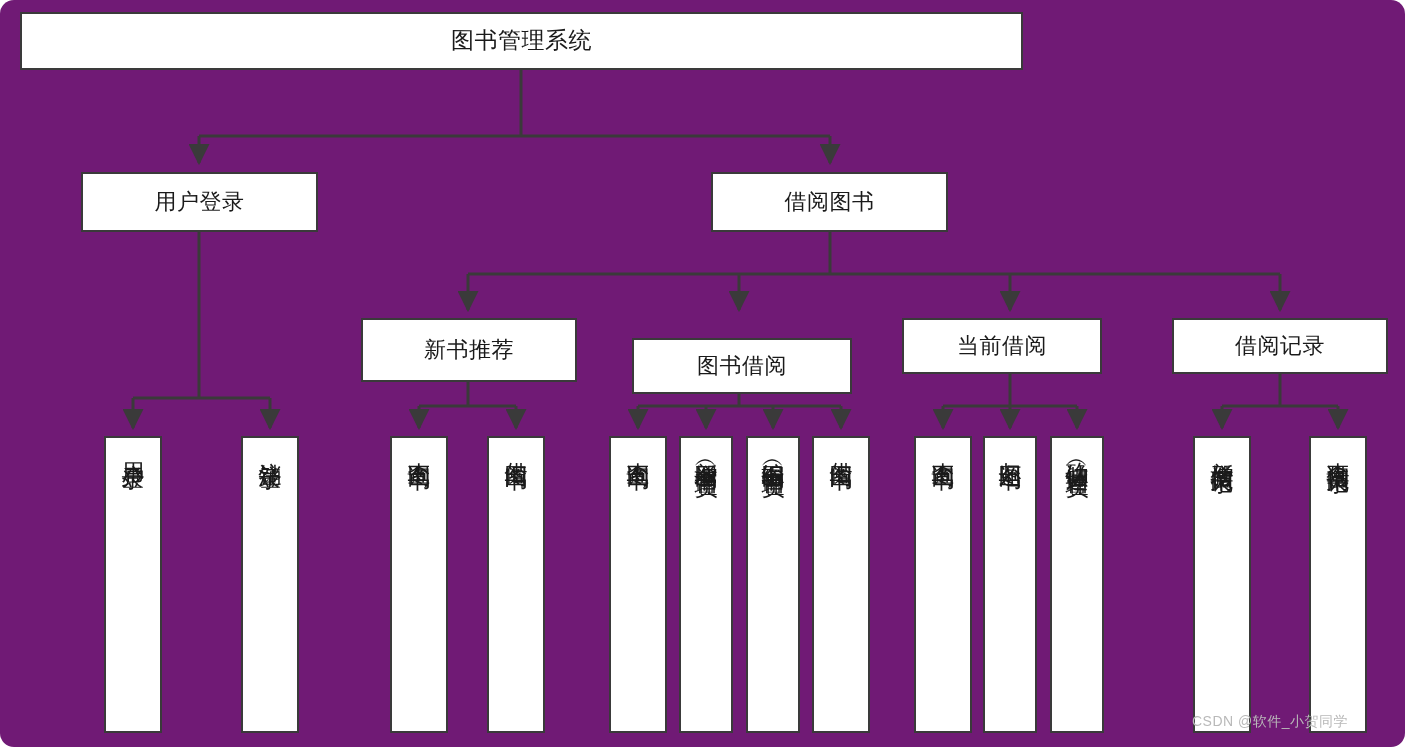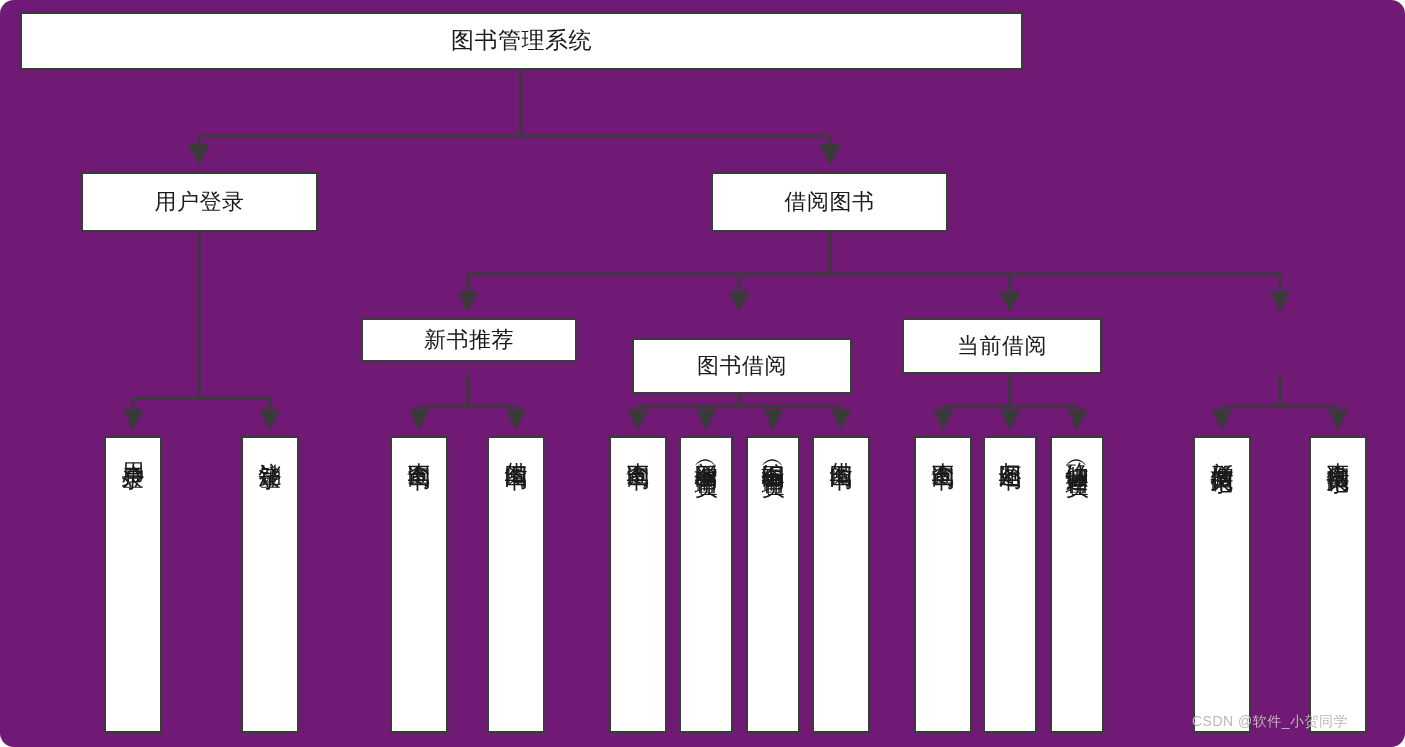--- a/index.html
+++ b/index.html
@@ -133,29 +133,32 @@
     <span class="node-label">图书管理系统</span>
   </div>
 
   <div class="node h-node" style="left:81px; top:172px; width:237px; height:60px;">
     <span class="node-label">用户登录</span>
   </div>
   <div class="node h-node" style="left:711px; top:172px; width:237px; height:60px;">
     <span class="node-label">借阅图书</span>
   </div>
 
-  <div class="node h-node" style="left:361px; top:318px; width:216px; height:44px;font-family:Liberation Serif, serif;">
+  <div class="node h-node" style="left:361px; top:318px; width:216px; height:64px;font-family:Liberation Serif, serif;">
     <span class="node-label">新书推荐</span>
   </div>
   <div class="node h-node" style="left:632px; top:318px; width:220px; height:56px;margin-top:20px;">
     <span class="node-label">图书借阅</span>
   </div>
   <div class="node h-node" style="left:902px; top:318px; width:200px; height:56px;">
     <span class="node-label">当前借阅</span>
   </div>
+  <div class="node h-node" style="left:1172px; top:318px; width:216px; height:56px;">
+    <span class="node-label">借阅记录</span>
+  </div>
 
   <div class="node v-node" style="left:104px; top:436px; width:58px; height:297px;">
     <span class="node-label">用户登录</span>
   </div>
   <div class="node v-node" style="left:241px; top:436px; width:58px; height:297px;">
     <span class="node-label">注销登录</span>
   </div>
 
   <div class="node v-node" style="left:390px; top:436px; width:58px; height:297px;">
     <span class="node-label">查询图书</span>

